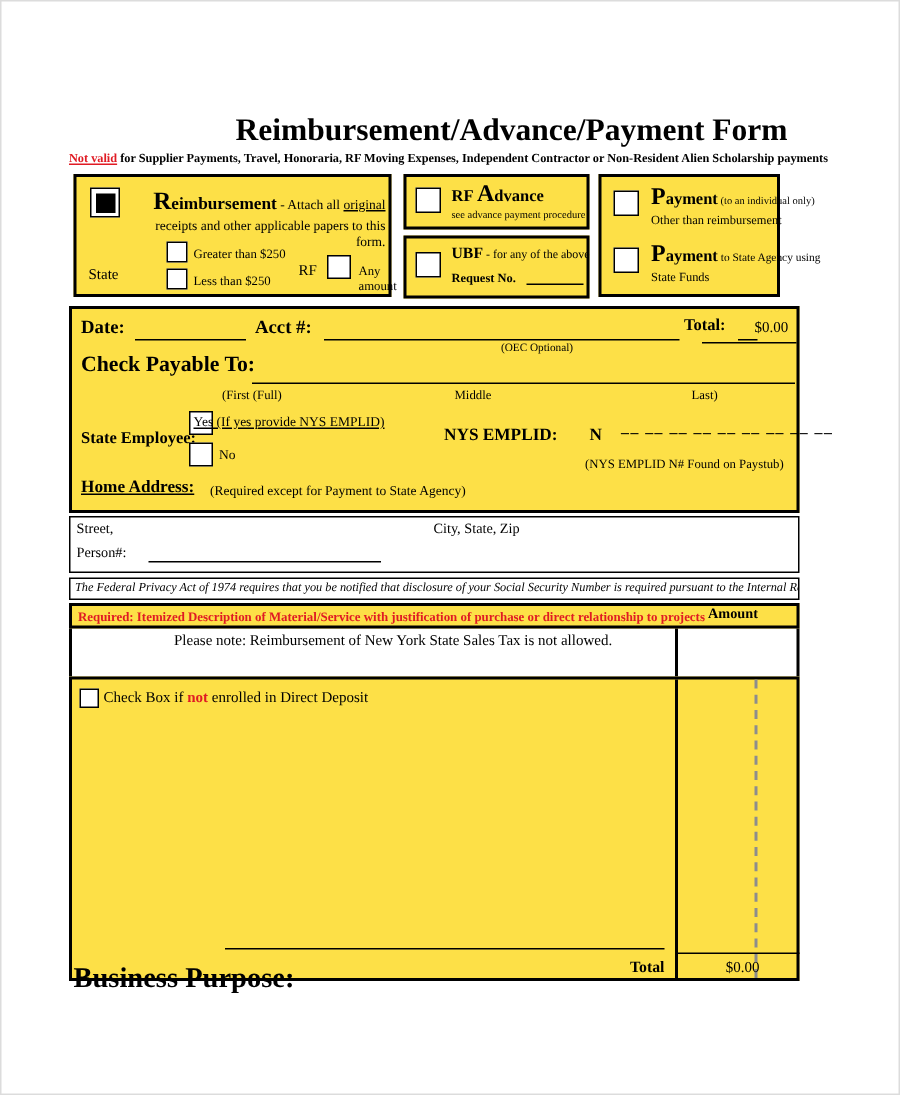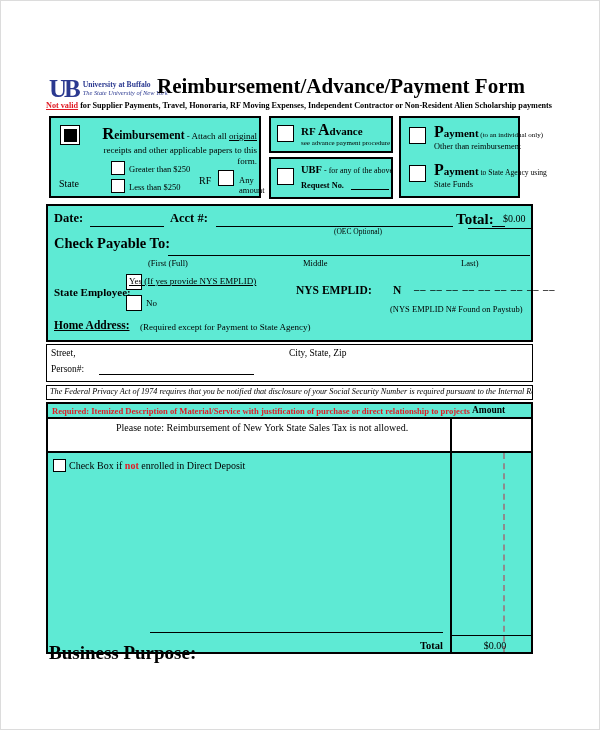--- a/index.html
+++ b/index.html
@@ -3,45 +3,38 @@
 <meta charset="utf-8">
 <style>
   html,body{margin:0;padding:0;background:#fff;}
   .sheet{position:relative;width:600px;height:730px;background:#fff;
          font-family:"Liberation Serif","DejaVu Serif",serif;color:#000;
          box-sizing:border-box;border:1px solid #dcdcdc;overflow:hidden;}
   .abs{position:absolute;}
   .b{font-weight:bold;}
   .bigcap{display:inline-block;font-weight:bold;}
   .bigcap::first-letter{font-size:1.45em;}
-  .box{position:absolute;box-sizing:border-box;border:2px solid #000;background:#5eead4;}
+  .box{position:absolute;box-sizing:border-box;border:2px solid #000;background:#fde047;}
   .thinbox{position:absolute;box-sizing:border-box;border:1.5px solid #000;background:#fff;}
   .cb{position:absolute;box-sizing:border-box;border:1.6px solid #000;background:#fff;}
   .cb.checked::after{content:"";position:absolute;inset:2.5px;background:#000;}
   .fill{position:absolute;border-bottom:1.3px solid #000;}
   .vline{position:absolute;width:2px;background:#000;}
   .hline{position:absolute;height:0;border-top:1.5px solid #000;}
   .dashline{position:absolute;width:0;border-left:2px dashed #8d8d8d;}
   .nw{white-space:nowrap;}
   .red{color:#e01b24;}
   .blue{color:#2b3990;}
   .small{font-size:8.5px;}
 </style>
 </head>
 <body>
 
 <div class="sheet">
 
-  <div class="abs" style="left:48px;top:77px;display:flex;align-items:flex-start;">
-    <div class="blue b" style="font-size:25px;line-height:22px;letter-spacing:-3px;">UB</div>
-    <div style="margin-left:5px;padding-top:3px;">
-      <div class="blue b" style="font-size:7.6px;line-height:8px;">University at Buffalo</div>
-      <div class="blue" style="font-size:6.4px;line-height:7px;font-style:italic;">The State University of New York</div>
-    </div>
-  </div>
   <div class="abs b nw" style="left:45px;top:100px;width:487px;text-align:center;font-size:8.2px;"><span class="red" style="text-decoration:underline;">Not valid</span><span> for Supplier Payments, Travel, Honoraria, RF Moving Expenses, Independent Contractor or Non-Resident Alien Scholarship payments</span></div>
   <div class="abs b" style="left:120px;top:73px;width:440px;text-align:center;font-size:21px;">Reimbursement/Advance/Payment Form</div>
 
   <div class="box" style="left:48px;top:115px;width:212px;height:82px;">
     <span class="cb checked" style="left:9px;top:7px;width:20px;height:20px;"></span>
     <div class="abs" style="left:34px;top:5px;width:172px;font-size:9px;line-height:1.3;text-align:right;"><span class="bigcap" style="font-size:11.5px;">Reimbursement</span><span> - Attach all </span><span style="text-decoration:underline;">original</span><span> receipts and other applicable papers to this form.</span></div>
     <div class="abs" style="left:8px;top:60px;font-size:10px;">State</div>
     <span class="cb" style="left:60px;top:43px;width:14px;height:14px;"></span>
     <div class="abs small" style="left:78px;top:46px;">Greater than $250</div>
     <span class="cb" style="left:60px;top:61px;width:14px;height:14px;"></span>
@@ -72,21 +65,21 @@
     <div class="abs nw" style="left:33px;top:43px;font-size:7.6px;"><span class="bigcap" style="font-size:11px;">Payment</span><span> to State Agency using</span></div>
     <div class="abs nw" style="left:33px;top:62px;font-size:8.3px;">State Funds</div>
   </div>
 
   <div class="box" style="left:45px;top:203px;width:487px;height:138px;">
     <div class="abs b" style="left:6px;top:5px;font-size:12.5px;">Date:</div>
     <span class="fill" style="left:42px;top:5px;width:74px;height:15px;"></span>
     <div class="abs b" style="left:122px;top:5px;font-size:12.5px;">Acct #:</div>
     <span class="fill" style="left:168px;top:5px;width:237px;height:15px;"></span>
     <div class="abs" style="left:240px;top:21px;width:140px;text-align:center;font-size:7.5px;">(OEC Optional)</div>
-    <div class="abs b" style="left:408px;top:5px;font-size:15px;">Total:</div>
+    <div class="abs b" style="left:408px;top:5px;font-size:11px;">Total:</div>
     <span class="fill" style="left:444px;top:5px;width:13px;height:15px;"></span>
     <div class="abs" style="left:455px;top:7px;font-size:10px;">$0.00</div>
     <div class="hline" style="left:420px;top:22px;width:63px;border-top-width:1.3px;"></div>
 
     <div class="abs b" style="left:6px;top:29px;font-size:14.5px;">Check Payable To:</div>
     <span class="fill" style="left:120px;top:29px;width:362px;height:20px;"></span>
     <div class="abs small" style="left:100px;top:52px;">(First (Full)</div>
     <div class="abs small" style="left:255px;top:52px;">Middle</div>
     <div class="abs small" style="left:413px;top:52px;">Last)</div>
 

